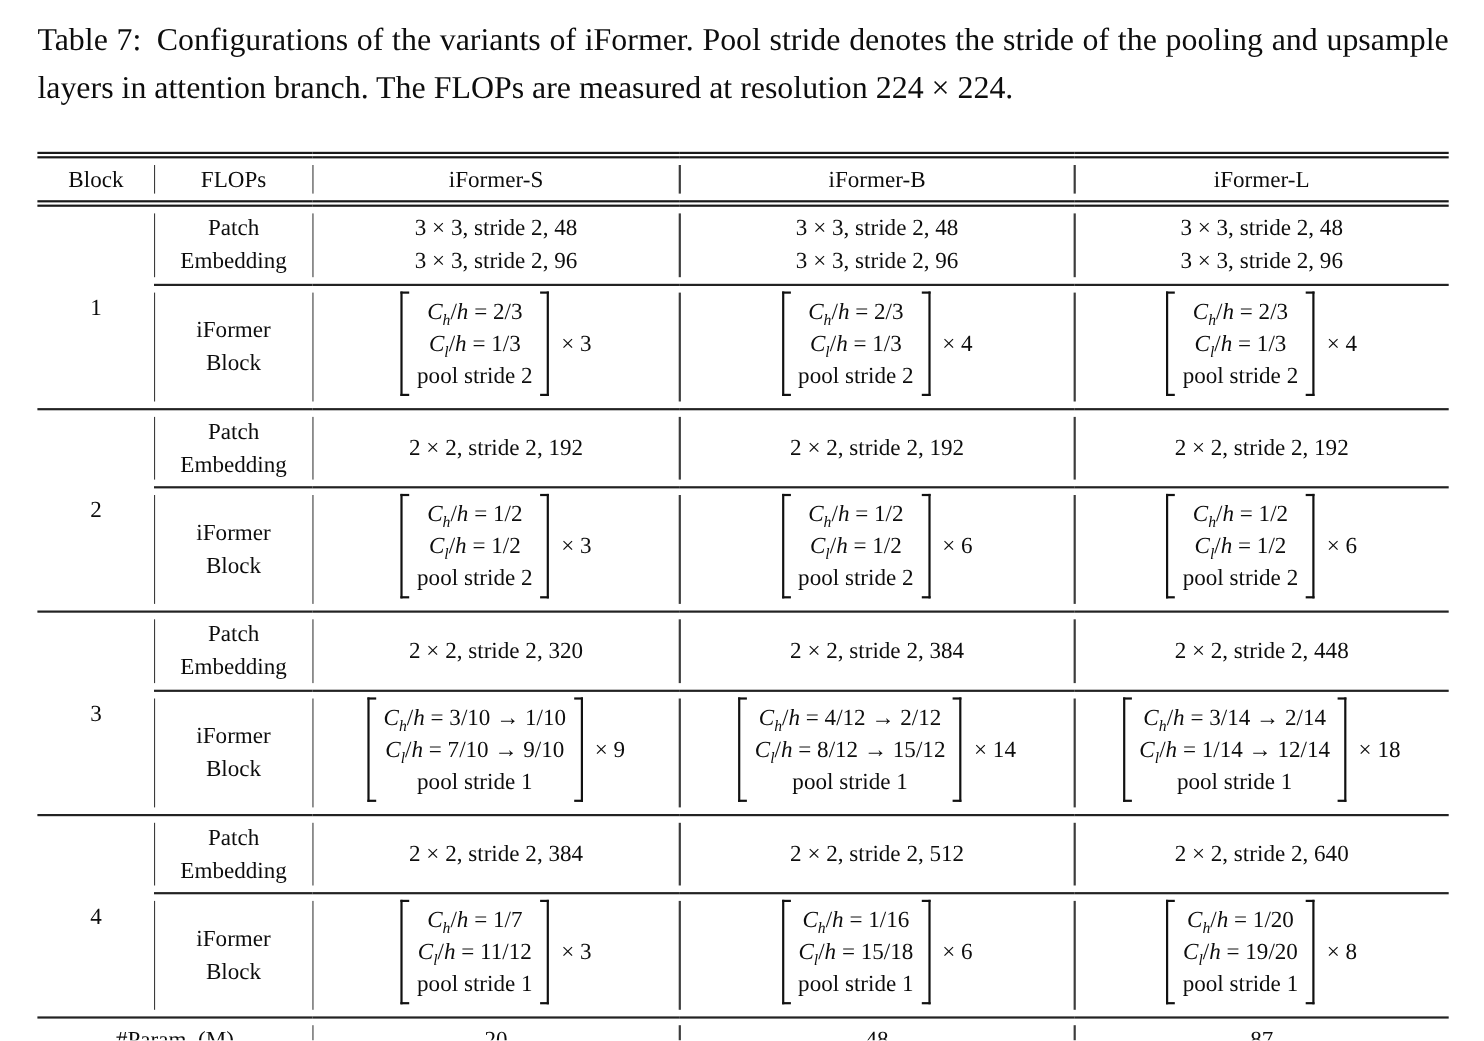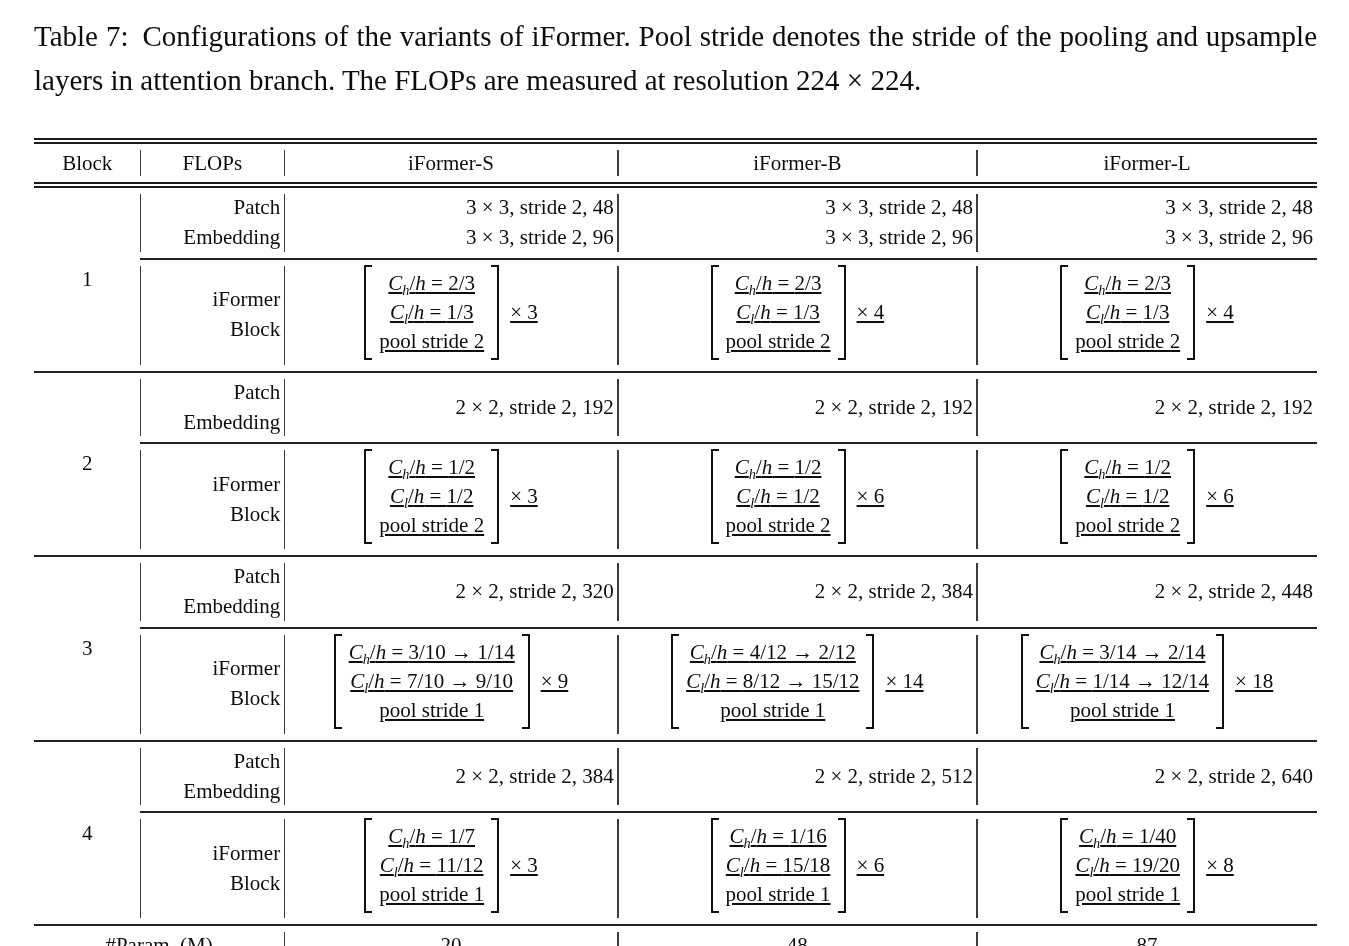--- a/index.html
+++ b/index.html
@@ -52,23 +52,23 @@
     position: absolute;
     left: -0.5px; top: 6px; bottom: 6px;
     width: 1.5px;
     background: #3c3c3c;
   }
 
   
   tr.rule-dbl > * { border-top: 6px double #1a1a1a; }
   tr.rule-sgl > * { border-top: 2px solid #222222; }
 
-  .pe-line { line-height: 1.42; white-space: nowrap; text-align: right; }
-
-  .block-wrap { display: inline-flex; align-items: center; text-decoration: underline; }
+  .pe-line { line-height: 1.42; white-space: nowrap; }
+
+  .block-wrap { display: inline-flex; align-items: center; }
   .matrix { display: inline-flex; align-items: stretch; }
   .bracket { width: 8px; flex: 0 0 8px; }
   .bracket.left  { border-left: 2px solid #111; border-top: 2px solid #111; border-bottom: 2px solid #111; }
   .bracket.right { border-right: 2px solid #111; border-top: 2px solid #111; border-bottom: 2px solid #111; }
   .mbody {
     display: flex; flex-direction: column; justify-content: center;
     padding: 4px 7px;
     line-height: 1.38;
   }
   .mline { white-space: nowrap; }
@@ -257,21 +257,21 @@
     <tr class="rule-sgl">
       <td class="vline">
         <div class="pe-line">iFormer</div>
         <div class="pe-line">Block</div>
       </td>
       <td class="vline">
   <span class="block-wrap">
     <span class="matrix">
       <span class="bracket left"></span>
       <span class="mbody">
-        <span class="mline"><i>C</i><sub><i>h</i></sub><span>/</span><i>h</i><span> = </span><span>3/10 → 1/14</span></span>
+        <span class="mline"><i>C</i><sub><i>h</i></sub><span>/</span><i>h</i><span> = </span><span>3/10 → 1/10</span></span>
         <span class="mline"><i>C</i><sub><i>l</i></sub><span>/</span><i>h</i><span> = </span><span>7/10 → 9/10</span></span>
         <span class="mline">pool stride 1</span>
       </span>
       <span class="bracket right"></span>
     </span>
     <span class="mult">× 9</span>
   </span>
 </td>
       <td class="vline">
   <span class="block-wrap">
@@ -350,21 +350,21 @@
       <span class="bracket right"></span>
     </span>
     <span class="mult">× 6</span>
   </span>
 </td>
       <td class="vline">
   <span class="block-wrap">
     <span class="matrix">
       <span class="bracket left"></span>
       <span class="mbody">
-        <span class="mline"><i>C</i><sub><i>h</i></sub><span>/</span><i>h</i><span> = </span><span>1/40</span></span>
+        <span class="mline"><i>C</i><sub><i>h</i></sub><span>/</span><i>h</i><span> = </span><span>1/20</span></span>
         <span class="mline"><i>C</i><sub><i>l</i></sub><span>/</span><i>h</i><span> = </span><span>19/20</span></span>
         <span class="mline">pool stride 1</span>
       </span>
       <span class="bracket right"></span>
     </span>
     <span class="mult">× 8</span>
   </span>
 </td>
     </tr>
 

